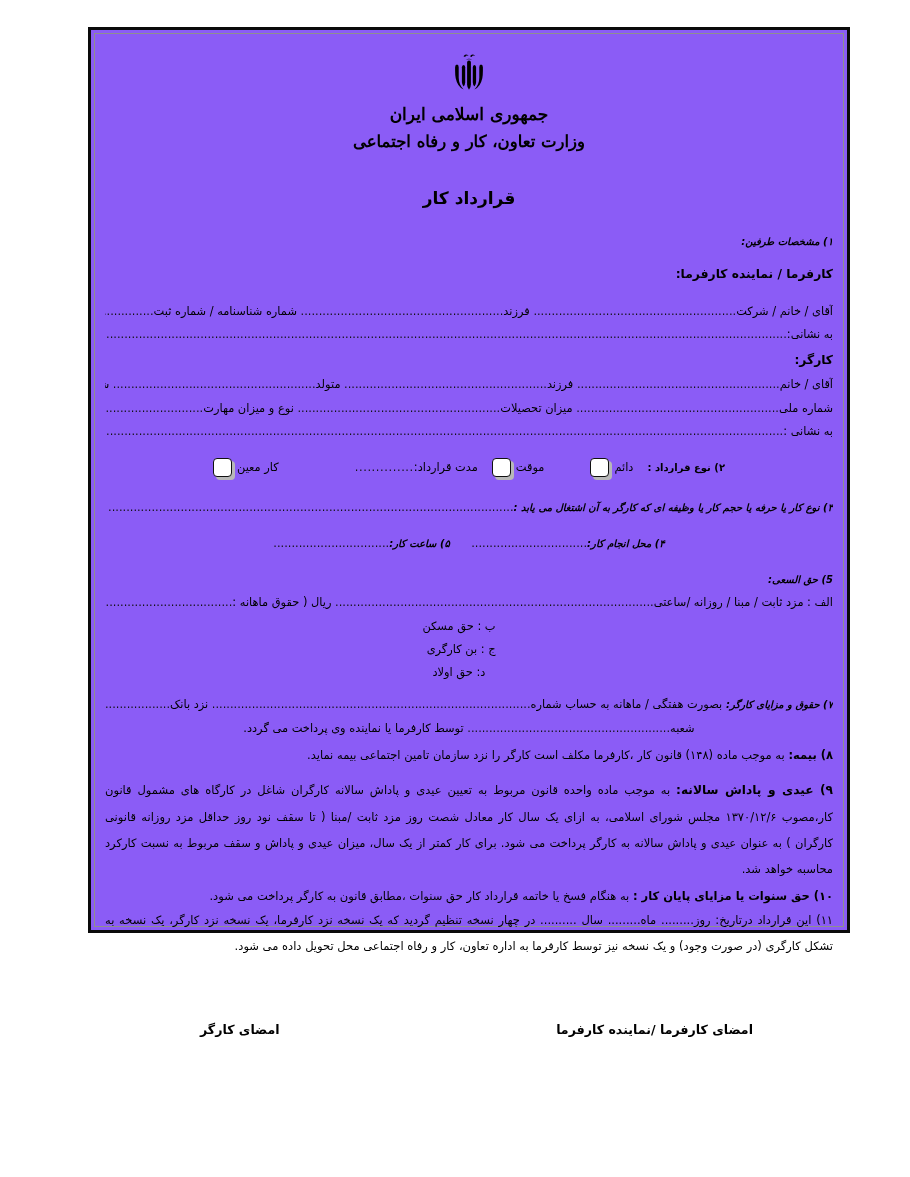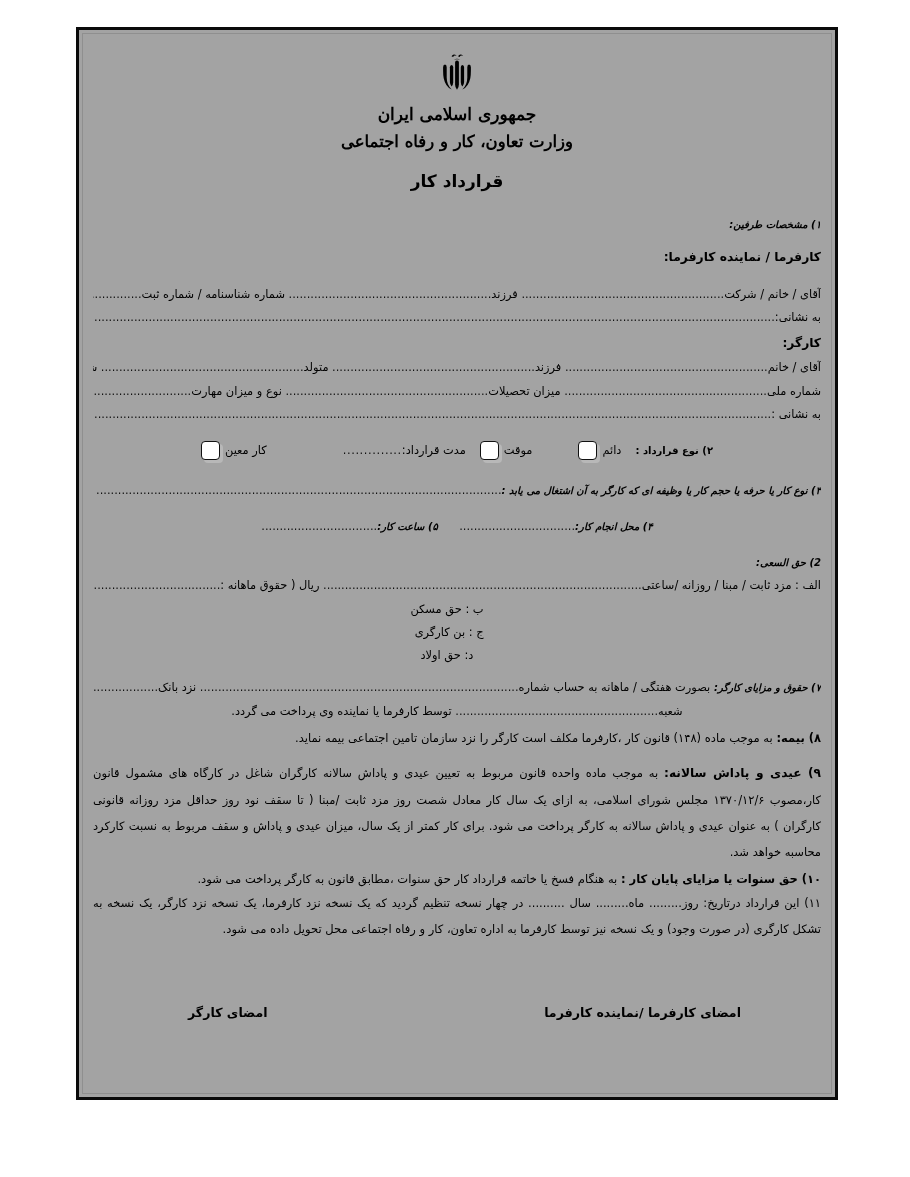--- a/index.html
+++ b/index.html
@@ -12,27 +12,27 @@
     height: 1177px;
     position: relative;
     font-family: "DejaVu Sans", "Liberation Sans", sans-serif;
     color: #000000;
     overflow: hidden;
   }
 
   
   #page-frame {
     position: absolute;
-    left: 76px;
+    left: 88px;
     top: 27px;
     width: 762px;
-    height: 1073px;
+    height: 906px;
     border: 3px solid #0a0a0a;
     box-sizing: border-box;
-    background: #a3a3a3;
+    background: #8b5cf6;
   }
   #page-frame-inner {
     position: absolute;
     left: 3px;
     top: 3px;
     right: 3px;
     bottom: 3px;
     border: 1px solid #8f8f8f;
     box-sizing: border-box;
   }
@@ -62,21 +62,21 @@
     font-size: 17px;
     font-weight: 600;
     line-height: 1.65;
     letter-spacing: 0px;
     color: #000;
   }
   .gov-line.second {
     font-size: 16.5px;
   }
   .doc-title {
-    margin-top: 16px;
+    margin-top: 33px;
     font-size: 17px;
     font-weight: bold;
     letter-spacing: 0.5px;
   }
 
   
   .sec {
     font-size: 11.6px;
     line-height: 1.5;
     text-align: right;
@@ -284,21 +284,21 @@
       <span class="sec-head">۳) نوع کار یا حرفه یا حجم کار یا وظیفه ای که کارگر به آن اشتغال می یابد :</span><span class="dots">........................................................</span><span class="dots">........................................................</span>
     </div>
 
     <div class="line-row" style="margin-top:20px; text-align:center">
       <span class="sec-head">۴) محل انجام کار:</span><span class="dots">................................</span>
       <span class="gap-sm"></span>
       <span class="sec-head">۵) ساعت کار:</span><span class="dots">................................</span>
     </div>
 
     <div style="margin-top:20px">
-      <div class="sec sec-head">2) حق السعی:</div>
+      <div class="sec sec-head">5) حق السعی:</div>
       <div class="line-row">
         <span>الف : مزد ثابت / مبنا / روزانه /ساعتی</span><span class="dots">........................................................</span><span class="dots">................................</span>
         <span>ریال ( حقوق ماهانه :</span><span class="dots">........................................................</span>
         
       </div>
       <div class="sub-items-wrap">
         <div class="sub-items-inner">
           <div class="sub-item" style="text-align:center">ب : حق مسکن</div>
           <div class="sub-item" style="text-align:right">ج :  بن کارگری</div>
           <div class="sub-item" style="text-align:center">د: حق اولاد</div>

